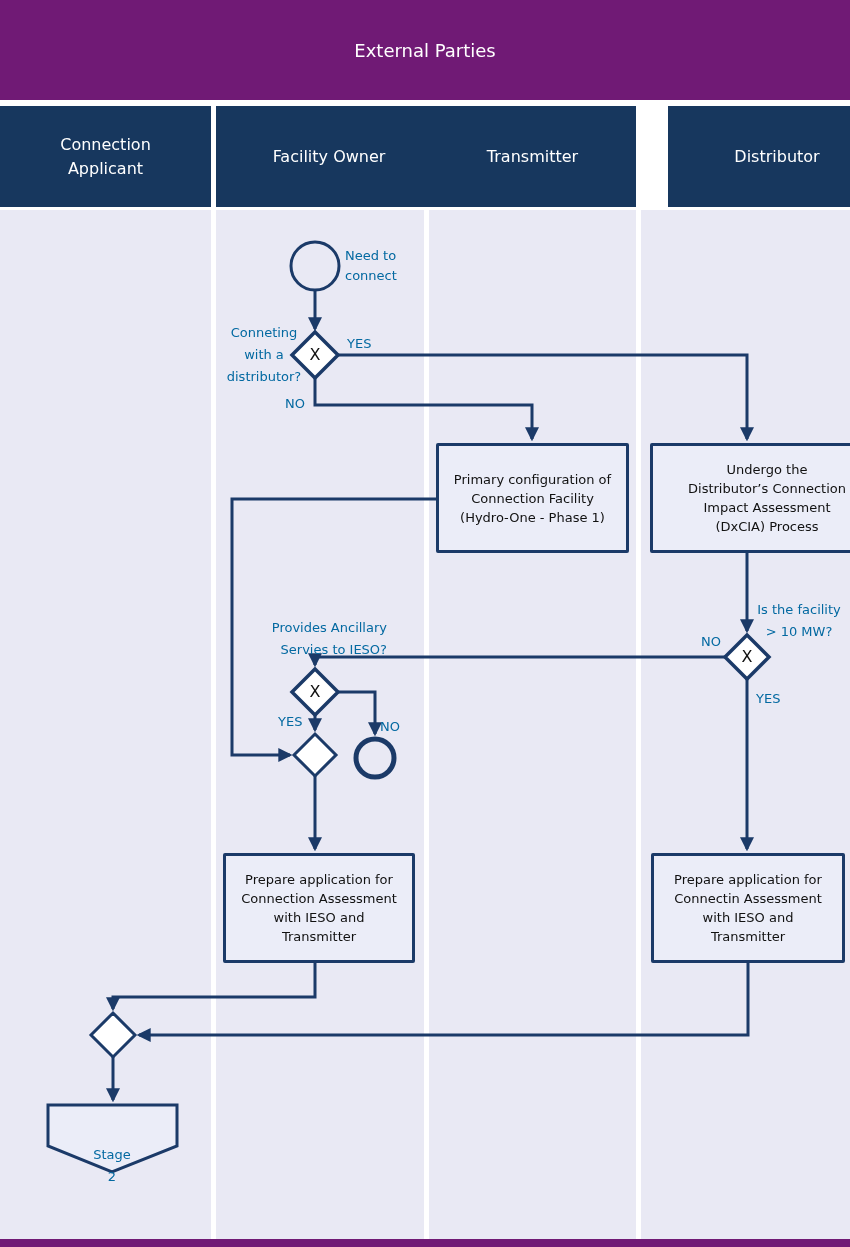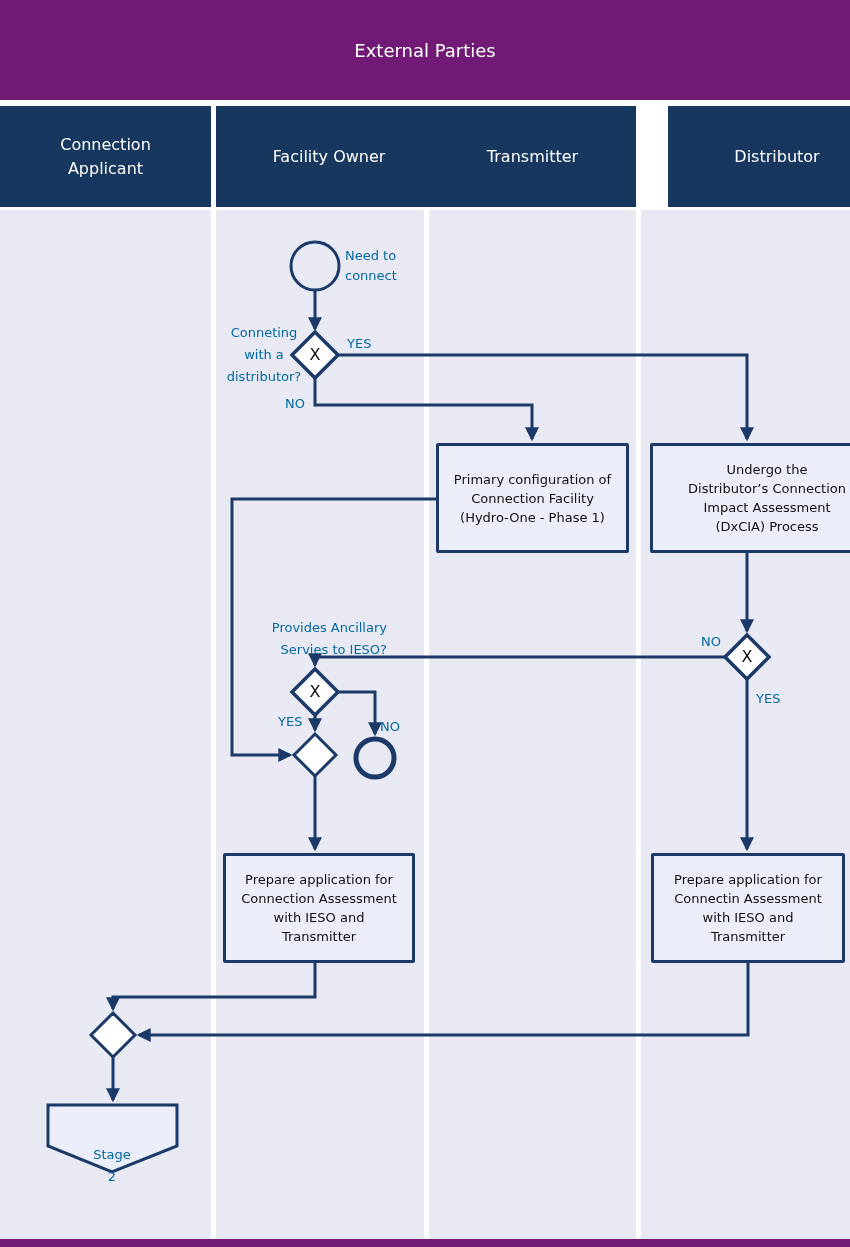--- a/index.html
+++ b/index.html
@@ -100,20 +100,22 @@
 connect</div>
   <div class="label center" style="left:220px;top:322px;width:88px;">Conneting
 with a
 distributor?</div>
   <div class="label" style="left:347px;top:334px;">YES</div>
   <div class="label" style="left:285px;top:394px;">NO</div>
   <div class="label center" style="left:243px;top:617px;width:144px;text-align:right;">Provides Ancillary
 Servies to IESO?</div>
   <div class="label" style="left:278px;top:712px;">YES</div>
   <div class="label" style="left:380px;top:717px;">NO</div>
+  <div class="label center" style="left:750px;top:599px;width:98px;">Is the facility
+&gt; 10 MW?</div>
   <div class="label" style="left:701px;top:632px;">NO</div>
   <div class="label" style="left:756px;top:689px;">YES</div>
   <div class="label center" style="left:62px;top:1112px;width:100px;margin-top:32px;">Stage
 2</div>
 
   <div class="process-box" style="left:436px;top:443px;width:193px;height:110px;">Primary configuration of
 Connection Facility
 (Hydro-One - Phase 1)</div>
   <div class="process-box" style="left:650px;top:443px;width:234px;height:110px;">Undergo the
 Distributor’s Connection

